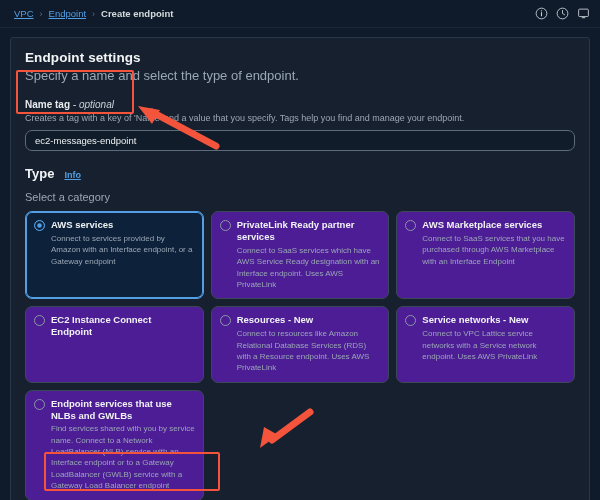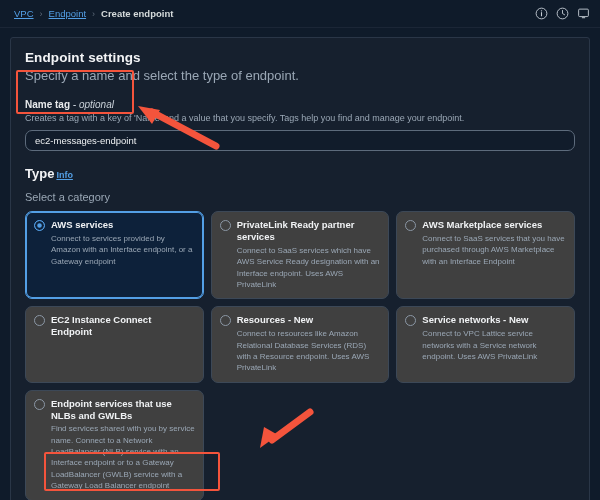--- a/index.html
+++ b/index.html
@@ -52,35 +52,35 @@
     height: 21px; width: 100%;
     background: #111c2b;
     border: 1px solid #5d6b7c;
     border-radius: 7px;
     display: flex; align-items: center;
     padding: 0 9px;
     font-size: 9.5px; color: #eceff1;
   }
 
   
-  .type-head { display: flex; align-items: baseline; gap: 2px; margin-top: 15px; }
+  .type-head { display: flex; align-items: baseline; gap: 10px; margin-top: 15px; }
   .type-title { font-size: 13px; font-weight: bold; color: #f3f4f6; }
   .info-link { font-size: 9px; color: #539fe5; text-decoration: underline; cursor: pointer; font-weight: bold; }
   .type-sub { font-size: 11px; color: #9aa7b5; margin-top: 10px; }
 
   .card-grid {
     margin-top: 8px;
     display: grid;
     grid-template-columns: repeat(3, 1fr);
     gap: 7px;
   }
   .card {
     border: 1px solid #3c4857;
     border-radius: 7px;
-    background: #404040;
+    background: #4c1d95;
     padding: 7px 8px 8px 8px;
     display: flex; gap: 6px;
     cursor: pointer;
     min-height: 56px;
   }
   .card.selected {
     border: 1px solid #539fe5;
     background: #0d213a;
     box-shadow: 0 0 0 1px #539fe5 inset;
   }

